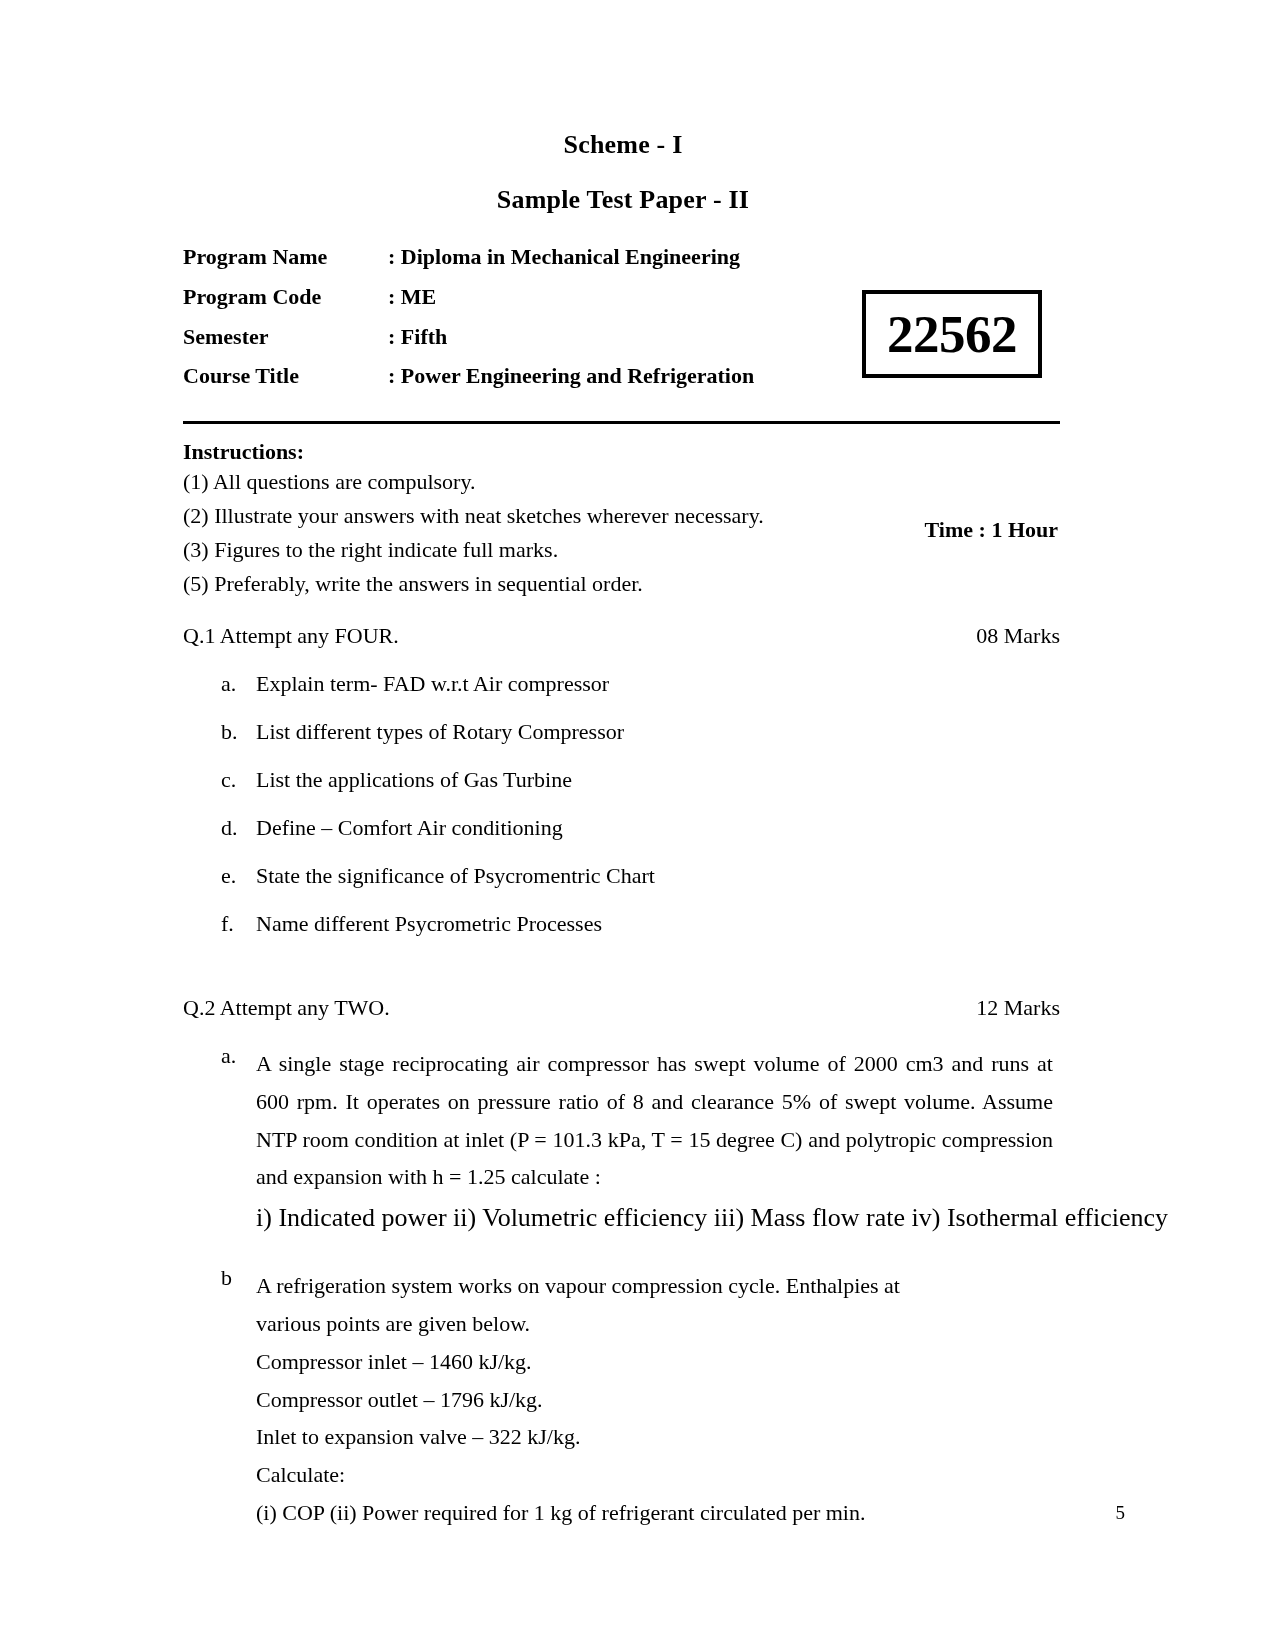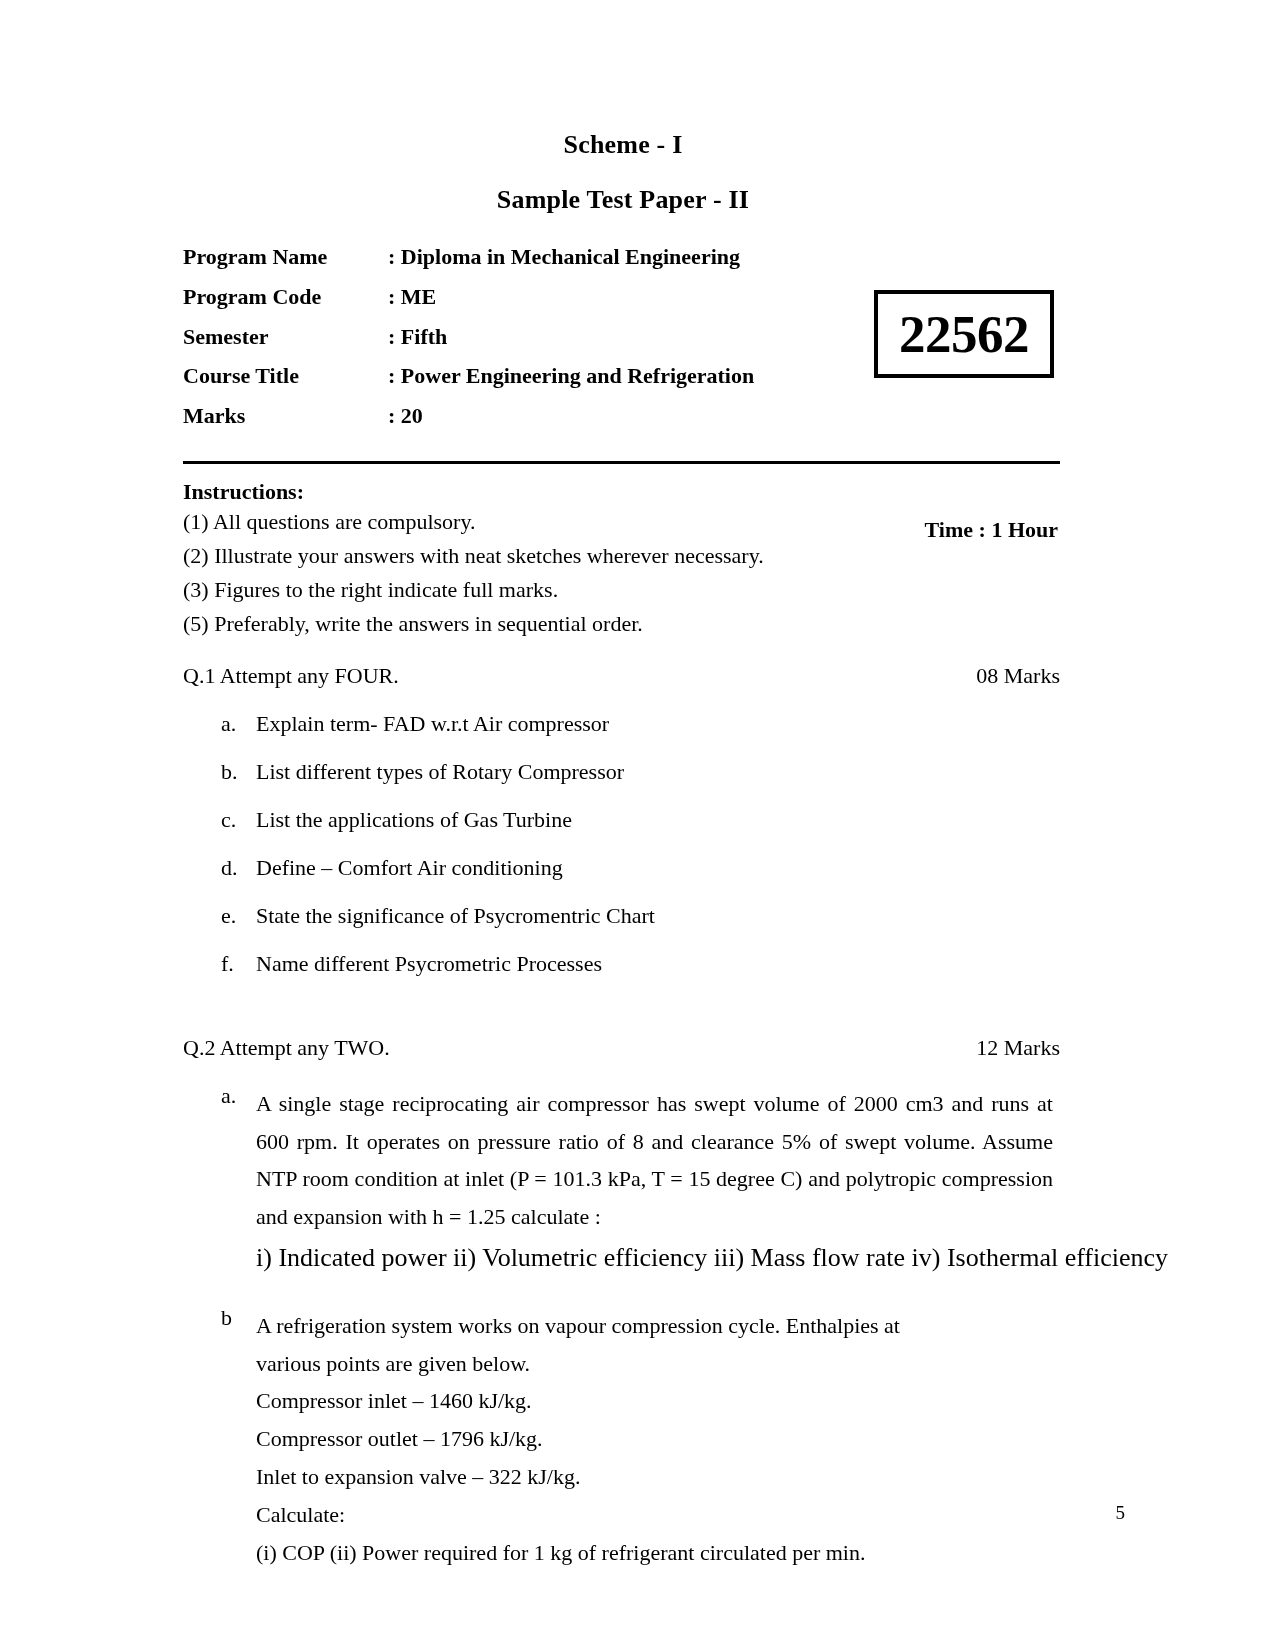--- a/index.html
+++ b/index.html
@@ -55,21 +55,21 @@
     padding: 0 0 16px 0;
     vertical-align: top;
     line-height: 1.08;
     white-space: nowrap;
   }
   .meta-label { width: 205px; }
   .meta-value { width: 435px; }
 
   .code-box {
     position: absolute;
-    right: 9px;
+    right: 21px;
     top: 45px;
     width: 172px;
     height: 80px;
     border: 4px solid #000;
     display: flex;
     align-items: center;
     justify-content: center;
   }
   .code-box span {
     font-family: "Liberation Serif", "DejaVu Serif", serif;
@@ -195,24 +195,20 @@
             <td class="meta-label">Program Code</td>
             <td class="meta-value">: ME</td>
           </tr>
           <tr>
             <td class="meta-label">Semester</td>
             <td class="meta-value">: Fifth</td>
           </tr>
           <tr>
             <td class="meta-label">Course Title</td>
             <td class="meta-value">: Power Engineering and Refrigeration</td>
-          </tr>
-          <tr>
-            <td class="meta-label">Marks</td>
-            <td class="meta-value">: 20</td>
           </tr>
         </tbody>
       </table>
 
       <div class="code-box">
         <span>22562</span>
       </div>
 
       <div class="time-line">Time : 1 Hour</div>
     </div>

